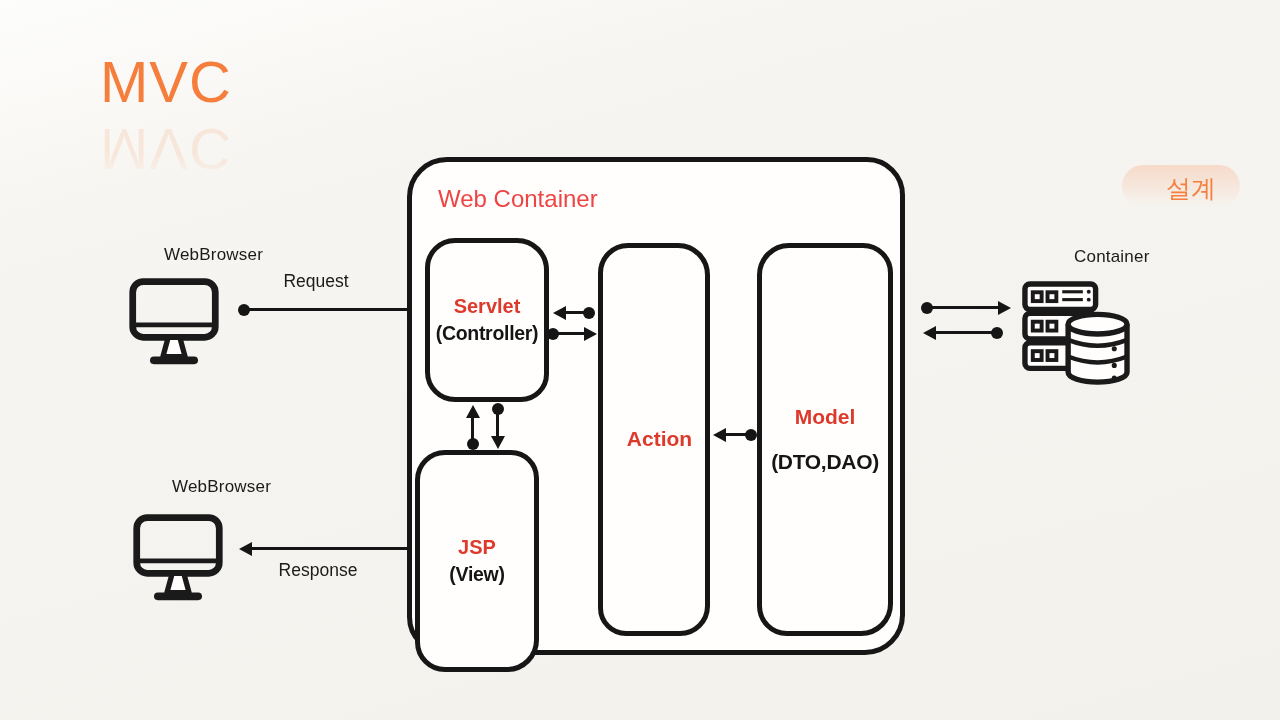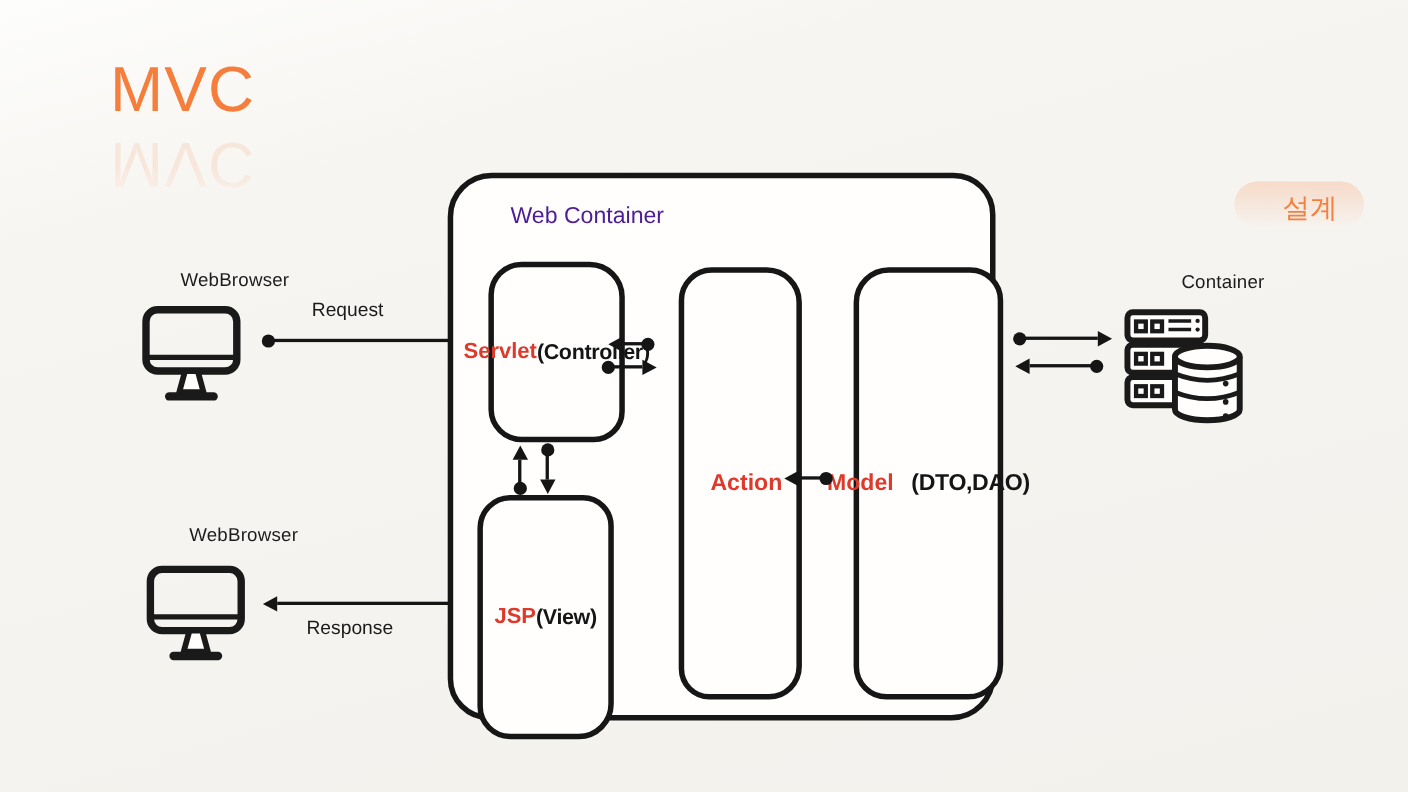--- a/index.html
+++ b/index.html
@@ -43,25 +43,25 @@
 
   
   .ext-label { position:absolute; font-size:17px; color:#1b1b1b; letter-spacing:0.2px;margin-left:46px; }
 
   
   .container-box {
     position:absolute; left:407px; top:157px; width:498px; height:498px;
     background:#fffefd; border:5px solid #161616;
     border-radius:40px 38px 40px 38px;
   }
-  .container-label { position:absolute; left:52px; top:23px; font-size:21px; color:#4c1d95; }
+  .container-label { position:absolute; left:26px; top:23px; font-size:24px; color:#ef4444; }
   .node {
     position:absolute; background:#fffefd; border:5px solid #161616;
-    display:flex; flex-direction:row; align-items:center; justify-content:center;
-    text-align:center; line-height:1.38;margin-left:19px;
+    display:flex; flex-direction:column; align-items:center; justify-content:center;
+    text-align:center; line-height:1.38;
   }
   .node-servlet { left:13px;  top:76px;  width:124px; height:164px; border-radius:30px 32px 28px 30px; }
   .node-jsp     { left:3px;  top:288px; width:124px; height:222px; border-radius:30px 28px 32px 30px; }
   .node-action  { left:186px; top:81px;  width:112px; height:393px; border-radius:30px 32px 30px 28px;padding-left:11px; }
   .node-model   { left:345px; top:81px;  width:136px; height:393px; border-radius:32px 30px 32px 30px;gap:16px; }
   .node-title { font-size:20px; font-weight:bold; color:#dd3a2b; }
   .node-sub   { font-size:19.5px; font-weight:bold; color:#151515; letter-spacing:-0.3px; }
 
   
   .harrow { position:absolute; height:3px; background:#151515; }

